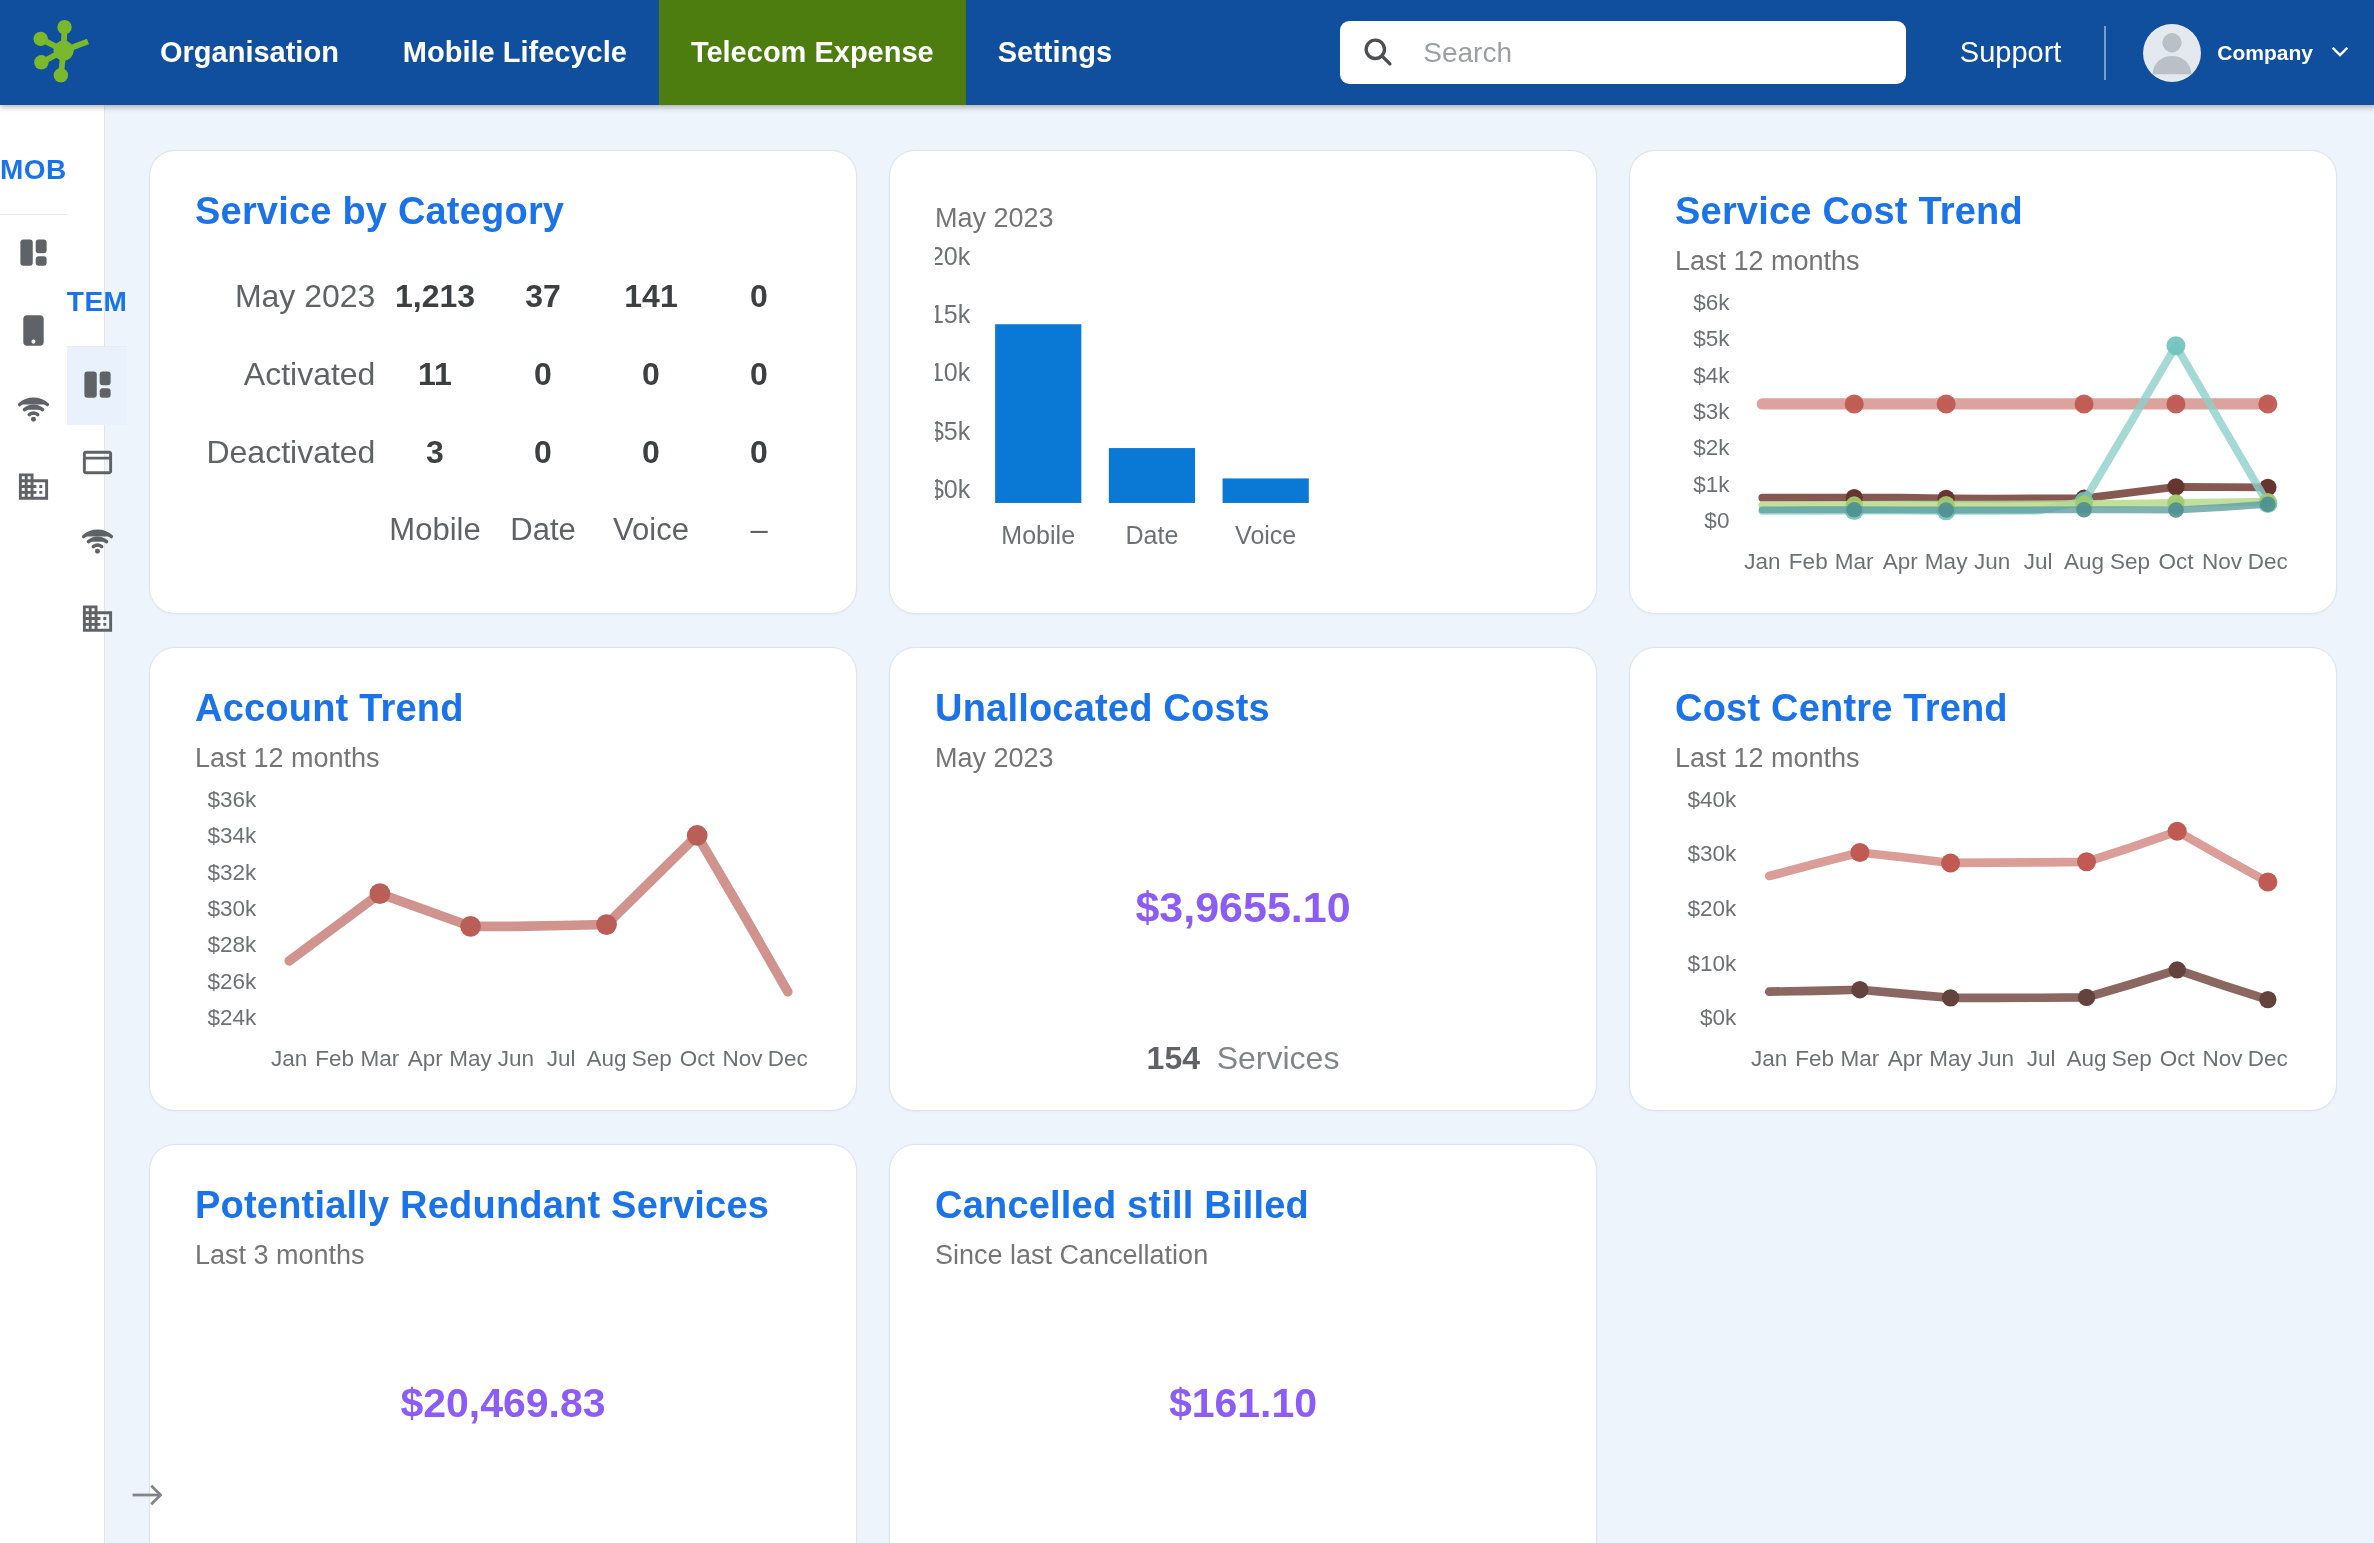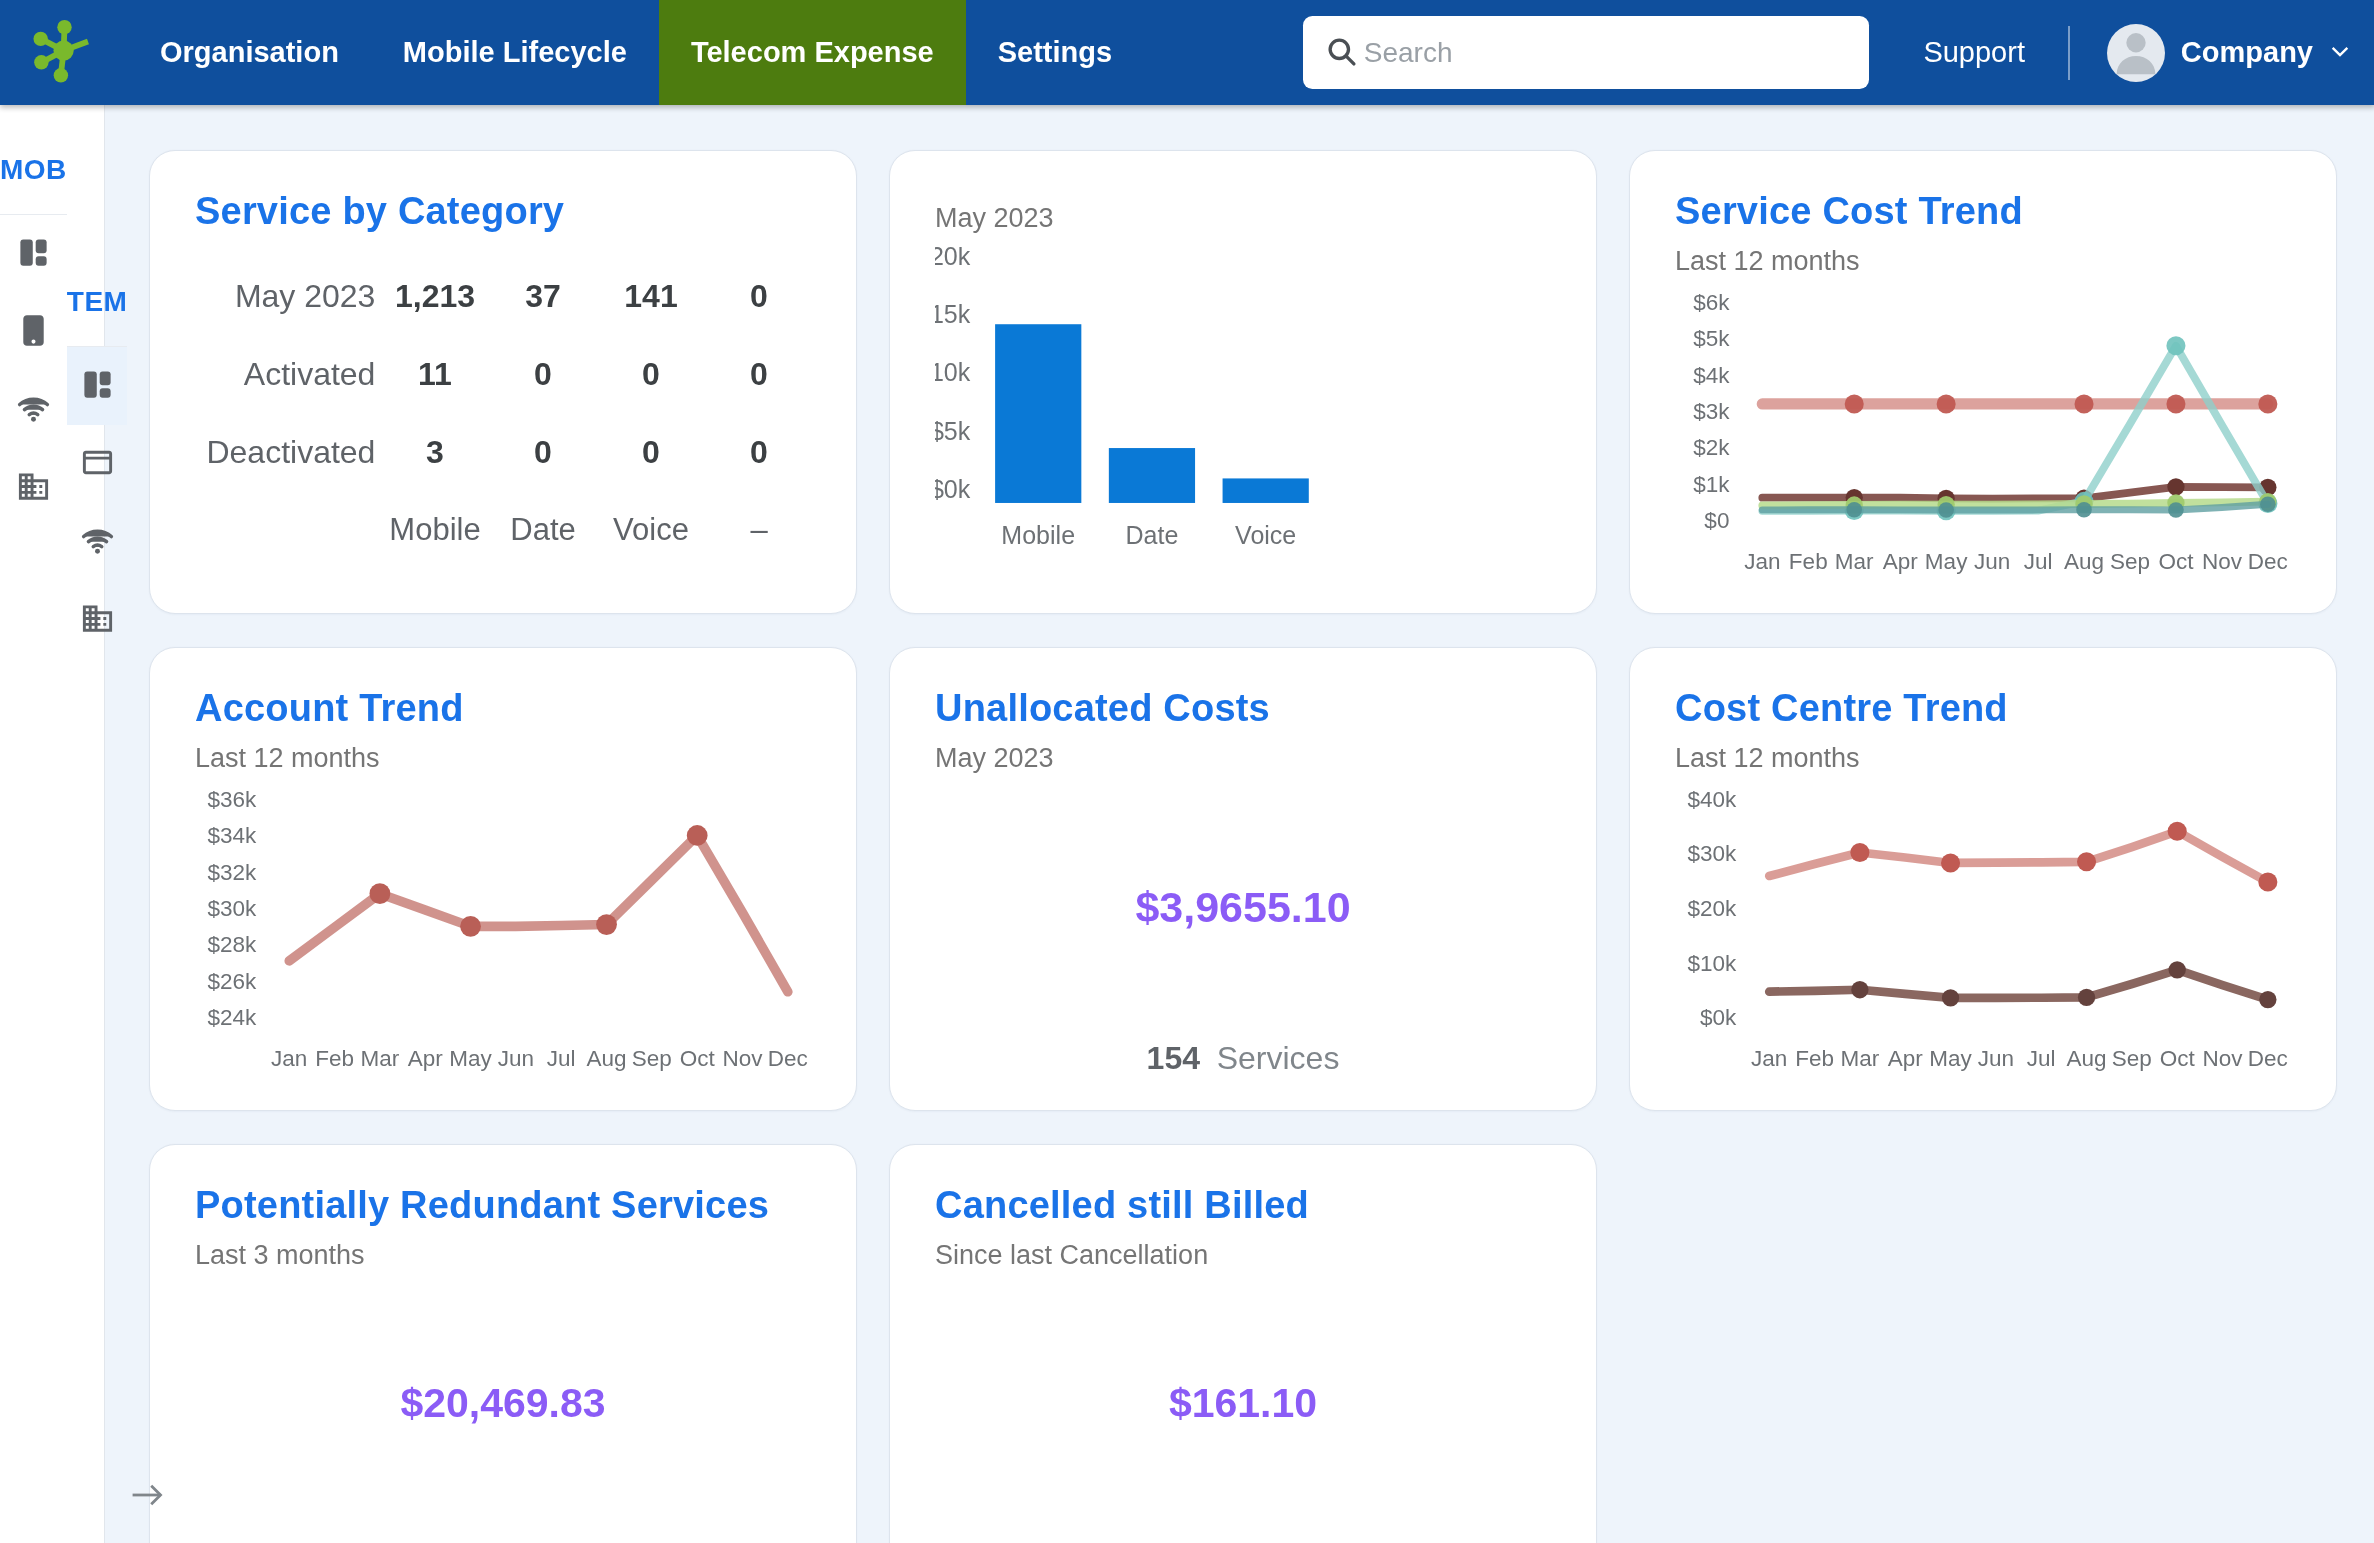--- a/index.html
+++ b/index.html
@@ -10,33 +10,33 @@
   header.navbar{
     position:absolute; top:0; left:0; width:2375px; height:105px;
     background:#0f4f9d; display:flex; align-items:stretch;
     box-shadow:0 2.8px 5.6px rgba(0,0,0,.28); z-index:20;
   }
   .brand{ width:128px; display:flex; align-items:center; justify-content:center; }
   nav.main-nav{ display:flex; align-items:stretch;font-weight:bold; }
   .nav-item{ display:flex; align-items:center; padding:0 32px; color:#fff;
     font-size:29px; cursor:pointer; white-space:nowrap; }
   .nav-item.active{ background:#4d7c0f; }
-  .searchbox{ margin-left:auto; align-self:center; width:566px; height:73px;
+  .searchbox{ margin-left:auto; align-self:center; width:566px; height:63px;
     background:#fff; border-radius:9.3px; display:flex; align-items:center;
-    padding:0 20.4px; gap:5px; }
+    padding:0 20.4px; gap:28px; }
   .searchbox input{ border:none; outline:none; font-size:28px; color:#3c4043;
     flex:1; font-family:inherit; background:transparent; }
   .searchbox input::placeholder{ color:#9aa0a6; }
   .support{ display:flex; align-items:center; color:#fff; font-size:29px;
     margin:0 43px 0 54px; cursor:pointer; }
   .vdiv{ width:1.9px; background:rgba(255,255,255,.45); height:54px; align-self:center; }
   .account{ display:flex; align-items:center; gap:16px; margin:0 24px 0 37px; cursor:pointer; }
   .avatar{ width:58px; height:58px; border-radius:50%; background:#e4e9ef; overflow:hidden;
     display:flex; align-items:flex-end; justify-content:center; }
-  .company{ color:#fff; font-size:29px; font-weight:700; }
+  .company{ color:#fff; font-size:21px; font-weight:700; }
 
   
   aside.sidebar{
     position:absolute; left:0; top:105px; bottom:0; width:105px;
     background:#fff; border-right:1.9px solid #e1e6ec; display:flex;
     z-index:10;
   }
   .side-section{ display:flex; flex-direction:column; }
   .side-label{ color:#1a73e8; font-weight:700; font-size:28px; text-align:center;
     padding-top:48px; line-height:33px; letter-spacing:0.5px; }

